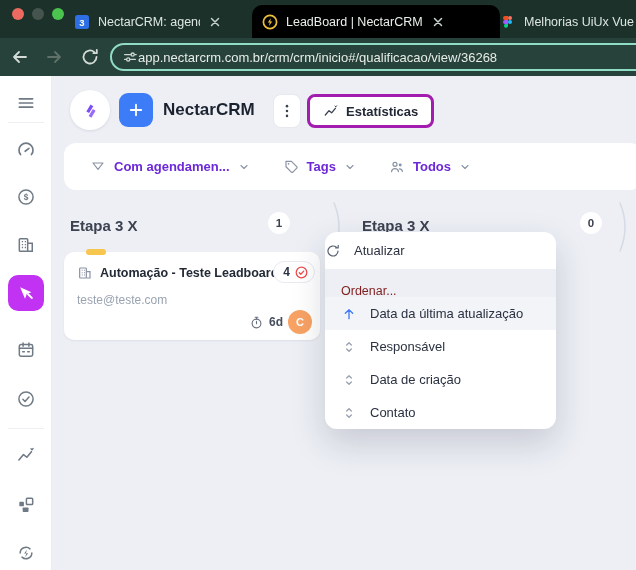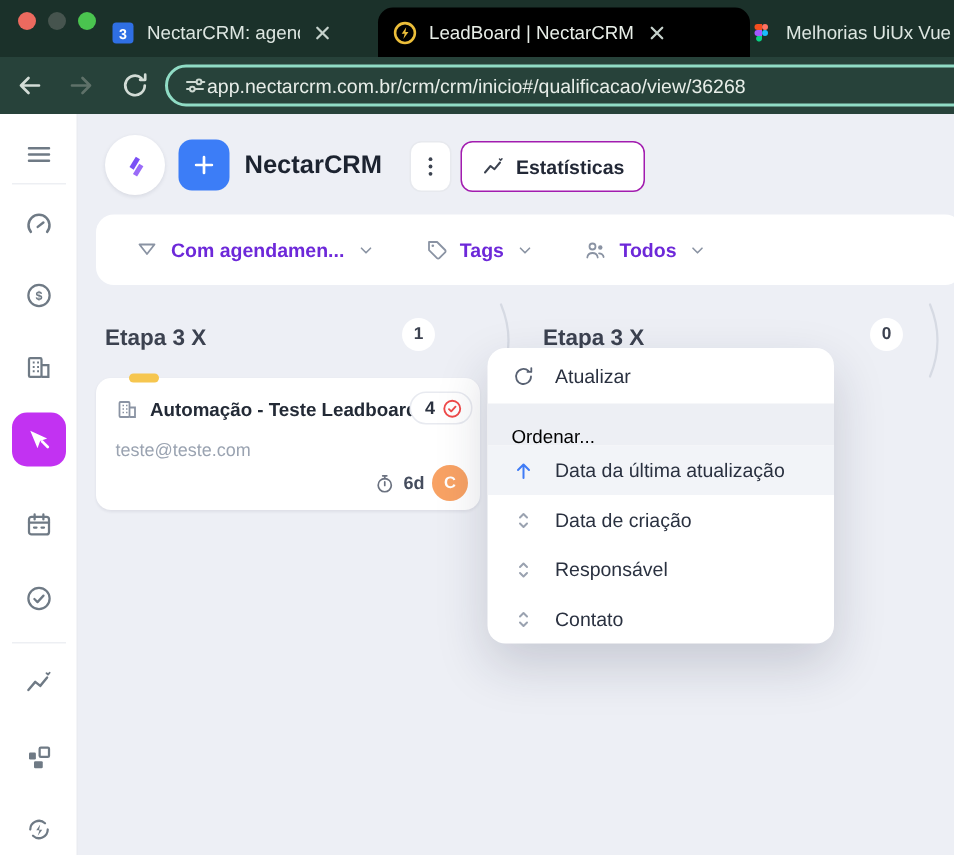--- a/index.html
+++ b/index.html
@@ -32,21 +32,21 @@
 
   
   .logo{position:absolute;left:70px;top:14px;width:40px;height:40px;border-radius:50%;background:#fff;
     box-shadow:0 1px 3px rgba(20,30,60,.10);display:flex;align-items:center;justify-content:center;}
   .plusbtn{position:absolute;left:119px;top:17px;width:34px;height:34px;border-radius:9px;background:#3c7df7;
     display:flex;align-items:center;justify-content:center;color:#fff;}
   .pgtitle{position:absolute;left:163px;top:24px;font-size:17px;font-weight:bold;color:#1c2330;}
   .kebabbtn{position:absolute;left:273px;top:18px;width:28px;height:34px;border-radius:8px;background:#fff;
     border:1px solid #e7e9ee;display:flex;align-items:center;justify-content:center;color:#3c4350;}
   .statsbtn{position:absolute;left:307px;top:18px;height:34px;border-radius:8px;background:#fff;
-    border:1px solid #a21caf;display:flex;align-items:center;padding:0 13px;gap:7px;color:#222836;}
+    border:3px solid #a21caf;display:flex;align-items:center;padding:0 13px;gap:7px;color:#222836;}
   .statsbtn .lbl{font-size:13px;font-weight:600;}
 
   
   .filterbar{position:absolute;left:64px;top:67px;width:578px;height:47px;background:#fff;border-radius:12px;
     display:flex;align-items:center;padding-left:26px;gap:33px;}
   .filt{display:flex;align-items:center;gap:8px;color:#6d28d9;}
   .filt .ic{color:#8a93a3;width:16px;height:16px;}
   .filt .lbl{font-size:13px;font-weight:700;}
   .filt .chev{color:#8a93a3;width:12px;height:12px;}
 
@@ -67,24 +67,24 @@
   .card .pill .num{font-size:12px;font-weight:bold;color:#2b3240;}
   .card .mail{position:absolute;left:13px;top:41px;font-size:12px;color:#9aa3b1;}
   .card .foot{position:absolute;right:8px;top:58px;display:flex;align-items:center;gap:5px;}
   .card .age{font-size:12px;font-weight:bold;color:#454d5e;}
   .avatar{width:24px;height:24px;border-radius:50%;background:#f8a264;color:#fff;font-size:11px;font-weight:bold;
     display:flex;align-items:center;justify-content:center;}
 
   
   .menu{position:absolute;left:325px;top:156px;width:231px;background:#fff;border-radius:12px;overflow:hidden;
     box-shadow:0 14px 34px rgba(25,35,60,.18);z-index:10;}
-  .m-row{height:37px;display:flex;align-items:center;padding-left:16px;gap:13px;color:#2a3140;}
+  .m-row{height:37px;display:flex;align-items:center;padding-left:0;gap:13px;color:#2a3140;}
   .m-row .mlbl{font-size:13px;}
   .m-sect{height:28px;background:#edeff4;display:flex;align-items:center;padding-left:16px;}
-  .m-sect .mlbl{font-size:12.5px;color:#000000;margin-top:16px;}
+  .m-sect .mlbl{font-size:12.5px;color:#7f1d1d;margin-top:16px;}
   .m-item{height:33px;display:flex;align-items:center;padding-left:16px;gap:13px;}
   .m-item .mlbl{font-size:13px;color:#2a3140;}
   .m-item.active{background:#f2f4f8;}
   .mi{width:16px;height:16px;flex:0 0 16px;color:#596273;}
   svg{display:block;}
 </style>
 </head>
 <body>
 
 <div id="screen">
@@ -383,29 +383,29 @@
             </svg>
         </span>
         <span class="mlbl">Data da última atualização</span>
       </div>
       <div class="m-item">
         <span class="mi" style="color:#9aa2b0">
           <svg viewBox="0 0 24 24" width="16" height="16">
               <path d="M8.5 9L12 5.5 15.5 9M8.5 15L12 18.5 15.5 15" fill="none" stroke="currentColor" stroke-width="2" stroke-linecap="round" stroke-linejoin="round"></path>
             </svg>
         </span>
-        <span class="mlbl">Data de criação</span>
+        <span class="mlbl">Responsável</span>
       </div>
       <div class="m-item">
         <span class="mi" style="color:#9aa2b0">
           <svg viewBox="0 0 24 24" width="16" height="16">
               <path d="M8.5 9L12 5.5 15.5 9M8.5 15L12 18.5 15.5 15" fill="none" stroke="currentColor" stroke-width="2" stroke-linecap="round" stroke-linejoin="round"></path>
             </svg>
         </span>
-        <span class="mlbl">Responsável</span>
+        <span class="mlbl">Data de criação</span>
       </div>
       <div class="m-item">
         <span class="mi" style="color:#9aa2b0">
           <svg viewBox="0 0 24 24" width="16" height="16">
               <path d="M8.5 9L12 5.5 15.5 9M8.5 15L12 18.5 15.5 15" fill="none" stroke="currentColor" stroke-width="2" stroke-linecap="round" stroke-linejoin="round"></path>
             </svg>
         </span>
         <span class="mlbl">Contato</span>
       </div>
     </div>

